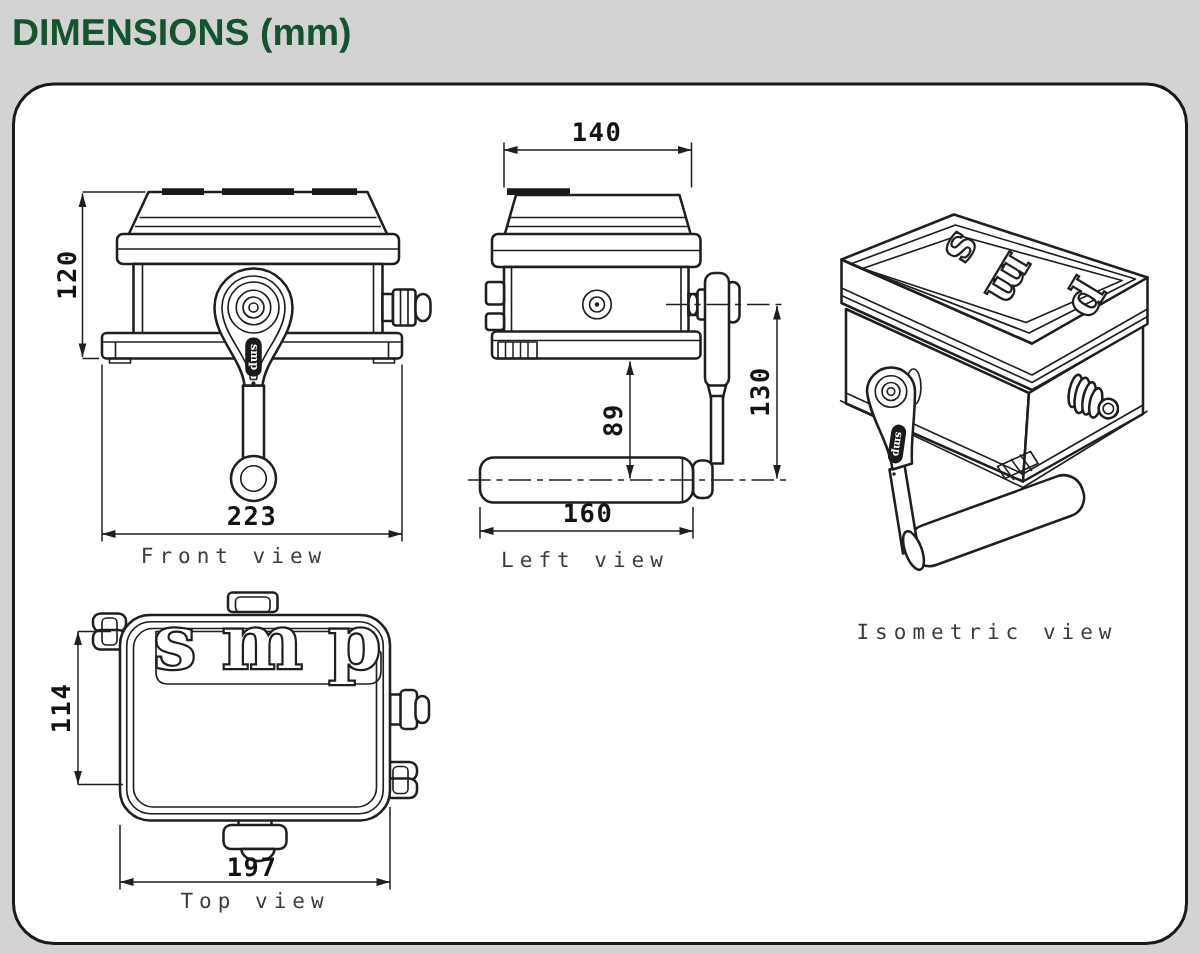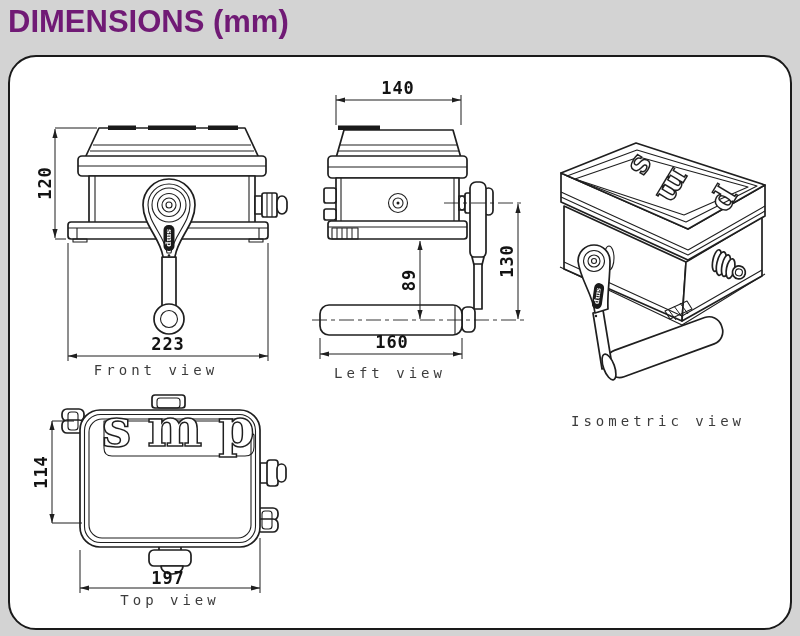--- a/index.html
+++ b/index.html
@@ -4,21 +4,21 @@
 <style>
   html,body{margin:0;padding:0;}
   body{
     width:800px;height:636px;
     background:#d3d3d3;
     font-family:"Liberation Sans", sans-serif;
     overflow:hidden;position:relative;
   }
   .page-title{
     position:absolute;left:8px;top:0px;
-    font-size:31px;font-weight:bold;color:#701a75;
+    font-size:25px;font-weight:bold;color:#14532d;
     letter-spacing:0px;line-height:44px;
   }
   .drawing-panel{
     position:absolute;left:8px;top:55px;
     width:784px;height:575px;
     background:#ffffff;
     border:2.5px solid #1a1a1a;
     border-radius:28px;
     box-sizing:border-box;
   }

